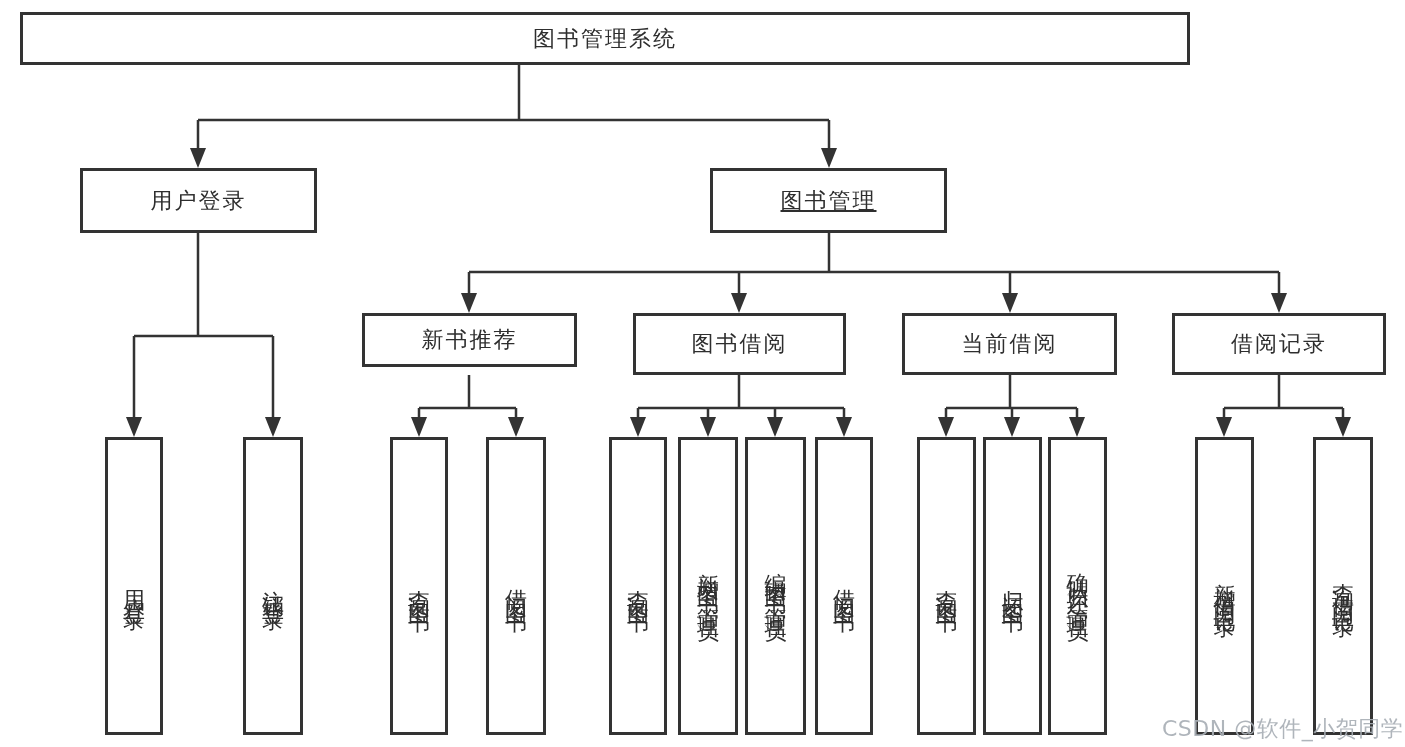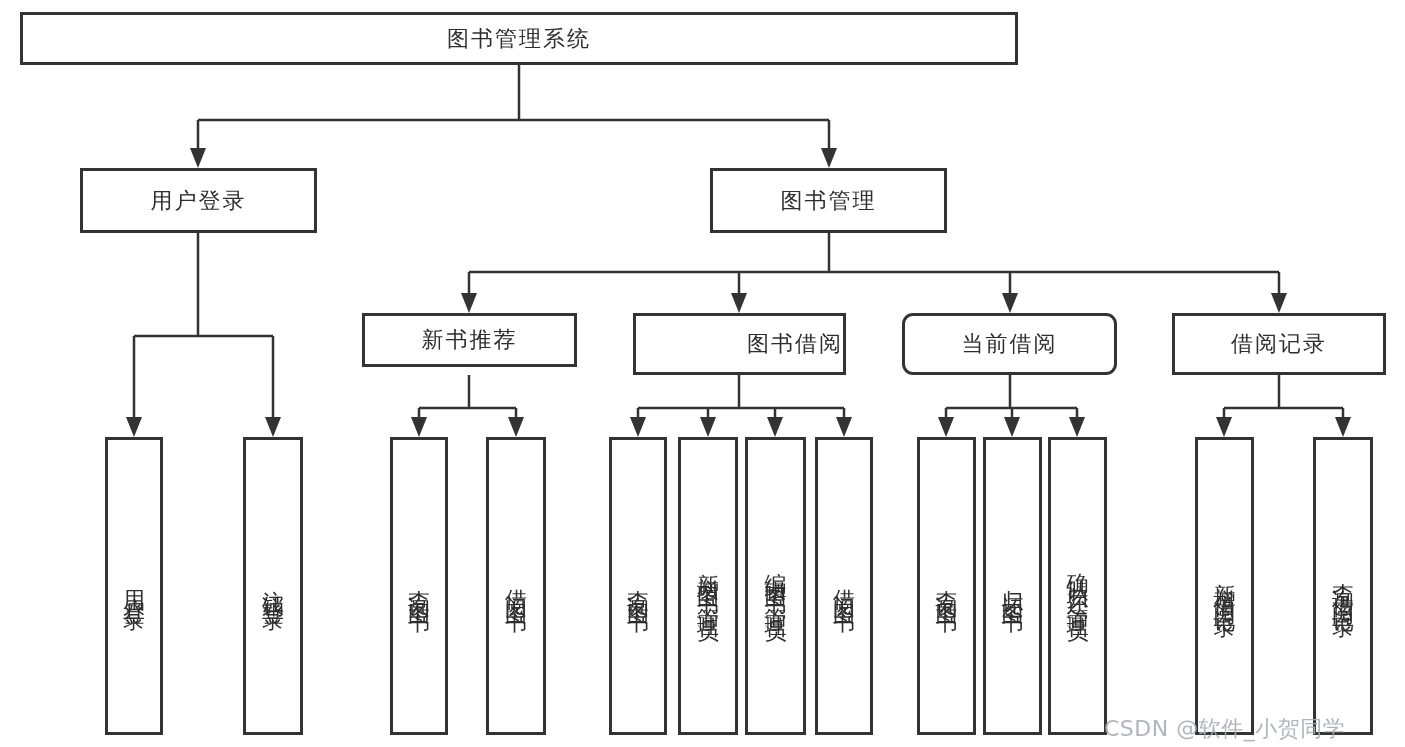--- a/index.html
+++ b/index.html
@@ -20,21 +20,21 @@
     writing-mode:vertical-rl; text-orientation:mixed;
     font-size:22px; letter-spacing:7px; line-height:1;
     white-space:nowrap;
   }
   .connector-layer {
     position:absolute; left:0; top:0; z-index:2; pointer-events:none;
   }
   .ln { fill:none; stroke:#333333; stroke-width:2.5; }
   .ar { fill:#333333; stroke:none; }
   .watermark {
-    position:absolute; left:1104px; top:714px; z-index:3;
+    position:absolute; left:1162px; top:714px; z-index:3;
     font-size:22px; letter-spacing:0.5px; color:#a9afb6; opacity:0.92;
     white-space:nowrap;
   }
 </style>
 </head>
 <body>
 
 <div class="stage">
 
   <svg class="connector-layer" width="1405" height="747" viewBox="0 0 1405 747">
@@ -73,38 +73,38 @@
       <path class="ar" d="M1004 417 L1020 417 L1012 437 Z"></path>
       <path class="ar" d="M1069 417 L1085 417 L1077 437 Z"></path>
     </g>
     <g>
       <path class="ln" d="M1279 375 V408 M1224 408 H1343 M1224 408 V417 M1343 408 V417"></path>
       <path class="ar" d="M1216 417 L1232 417 L1224 437 Z"></path>
       <path class="ar" d="M1335 417 L1351 417 L1343 437 Z"></path>
     </g>
   </svg>
 
-  <div class="node" style="left:20px; top:12px; width:998px; height:53px;">
+  <div class="node" style="left:20px; top:12px; width:1170px; height:53px;">
     <span class="lbl-h">图书管理系统</span>
   </div>
 
   <div class="node" style="left:80px; top:168px; width:237px; height:65px;">
     <span class="lbl-h">用户登录</span>
   </div>
-  <div class="node" style="left:710px; top:168px; width:237px; height:65px;">
+  <div class="node" style="left:710px; top:168px; width:237px; height:65px;text-decoration:underline;">
     <span class="lbl-h">图书管理</span>
   </div>
 
   <div class="node" style="left:362px; top:313px; width:215px; height:54px;">
     <span class="lbl-h">新书推荐</span>
   </div>
-  <div class="node" style="left:633px; top:313px; width:213px; height:62px;justify-content:flex-end;">
+  <div class="node" style="left:633px; top:313px; width:213px; height:62px;">
     <span class="lbl-h">图书借阅</span>
   </div>
-  <div class="node" style="left:902px; top:313px; width:215px; height:62px;border-radius:11px;">
+  <div class="node" style="left:902px; top:313px; width:215px; height:62px;">
     <span class="lbl-h">当前借阅</span>
   </div>
   <div class="node" style="left:1172px; top:313px; width:214px; height:62px;text-align:center;">
     <span class="lbl-h">借阅记录</span>
   </div>
 
   <div class="node" style="left:105px; top:437px; width:58px; height:298px;">
     <span class="lbl-v">用户登录</span>
   </div>
   <div class="node" style="left:243px; top:437px; width:60px; height:298px;">

